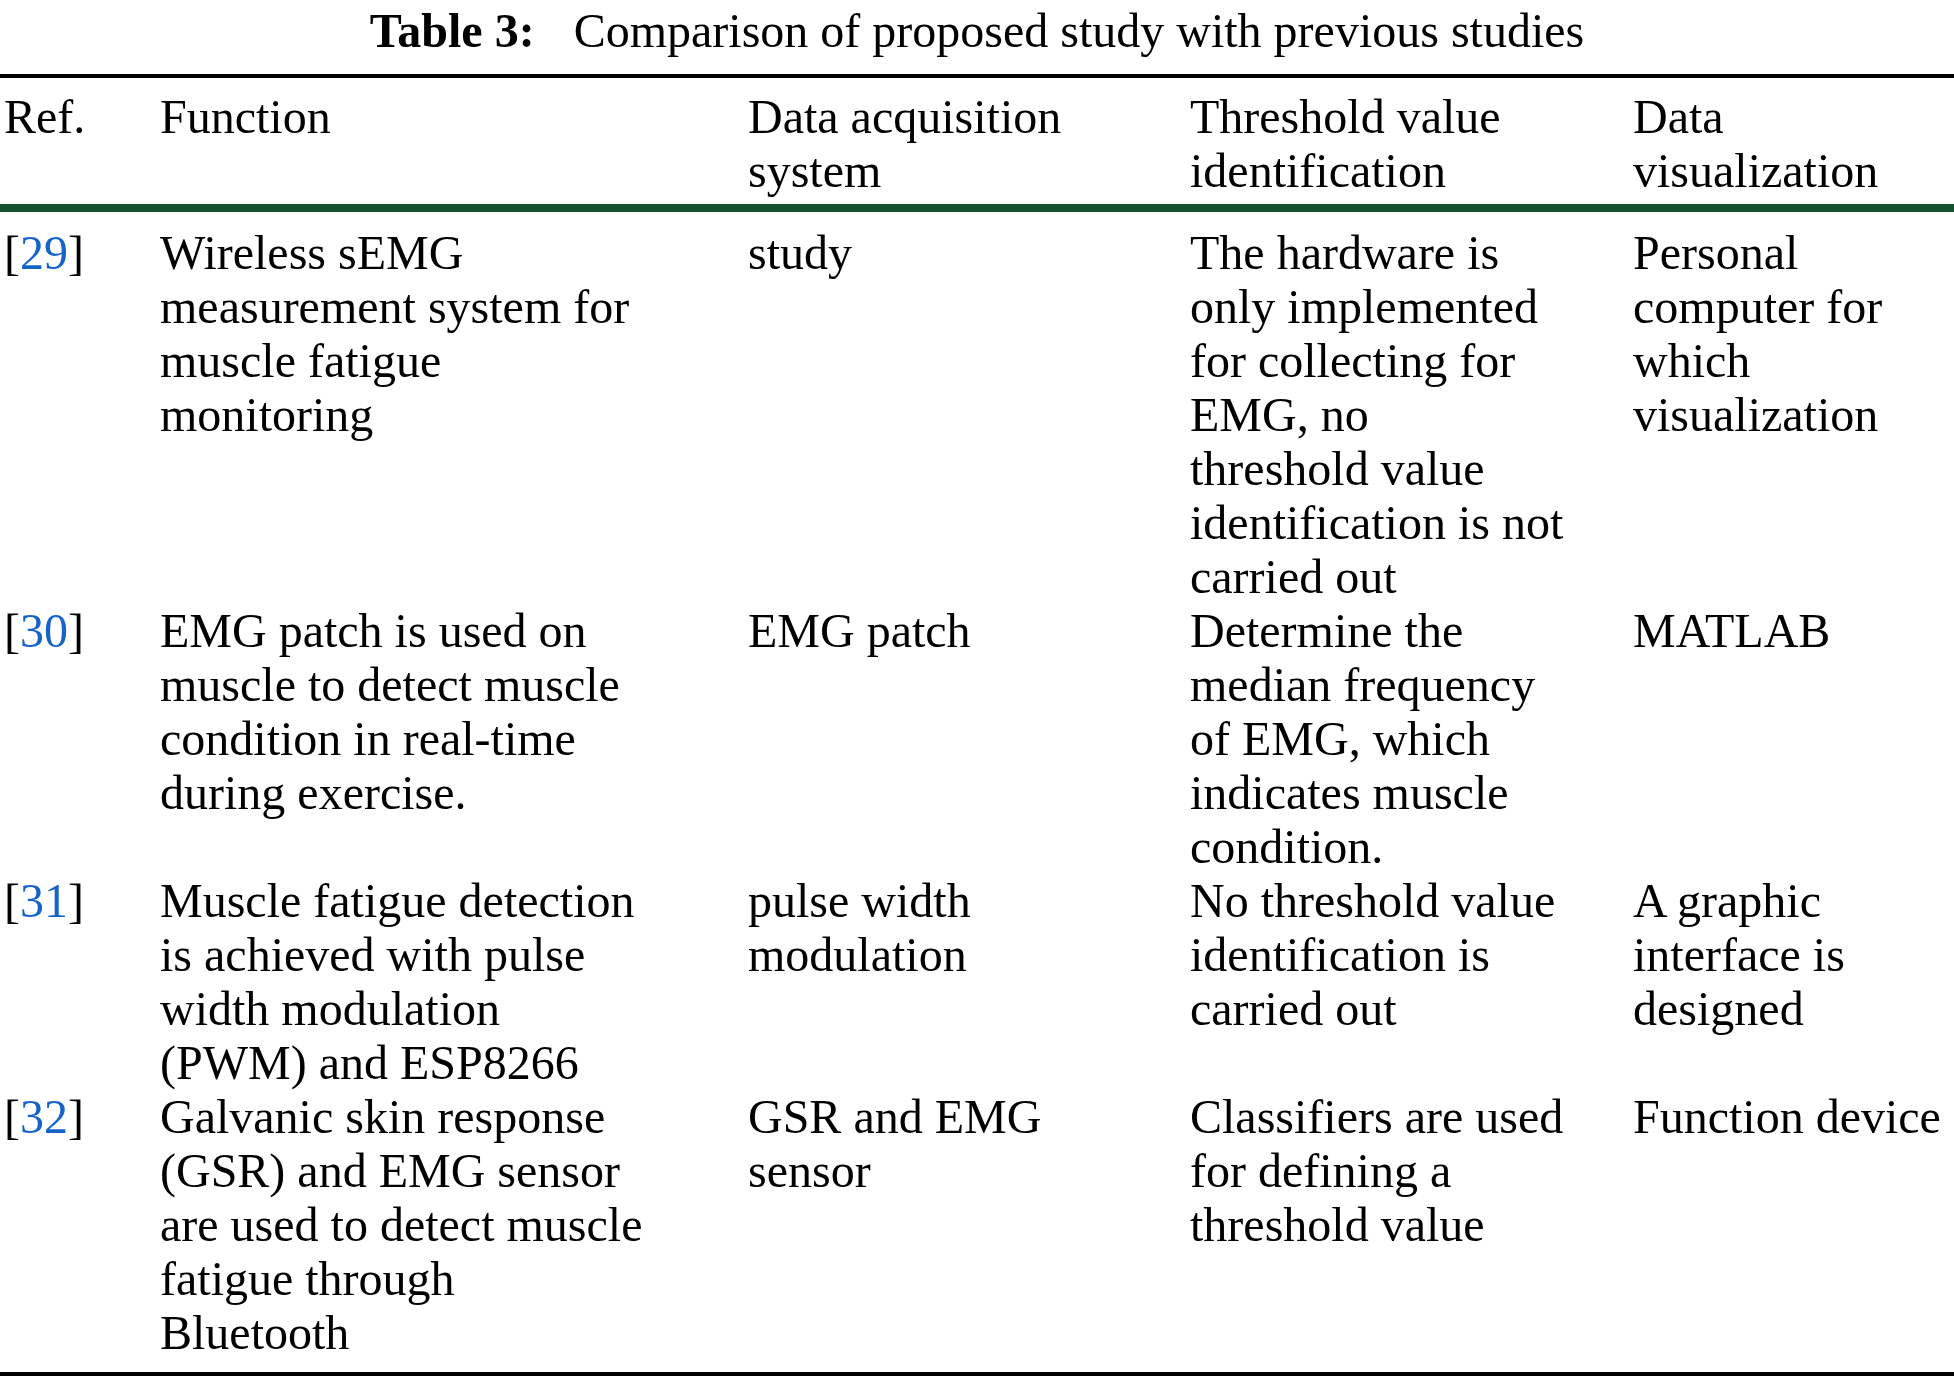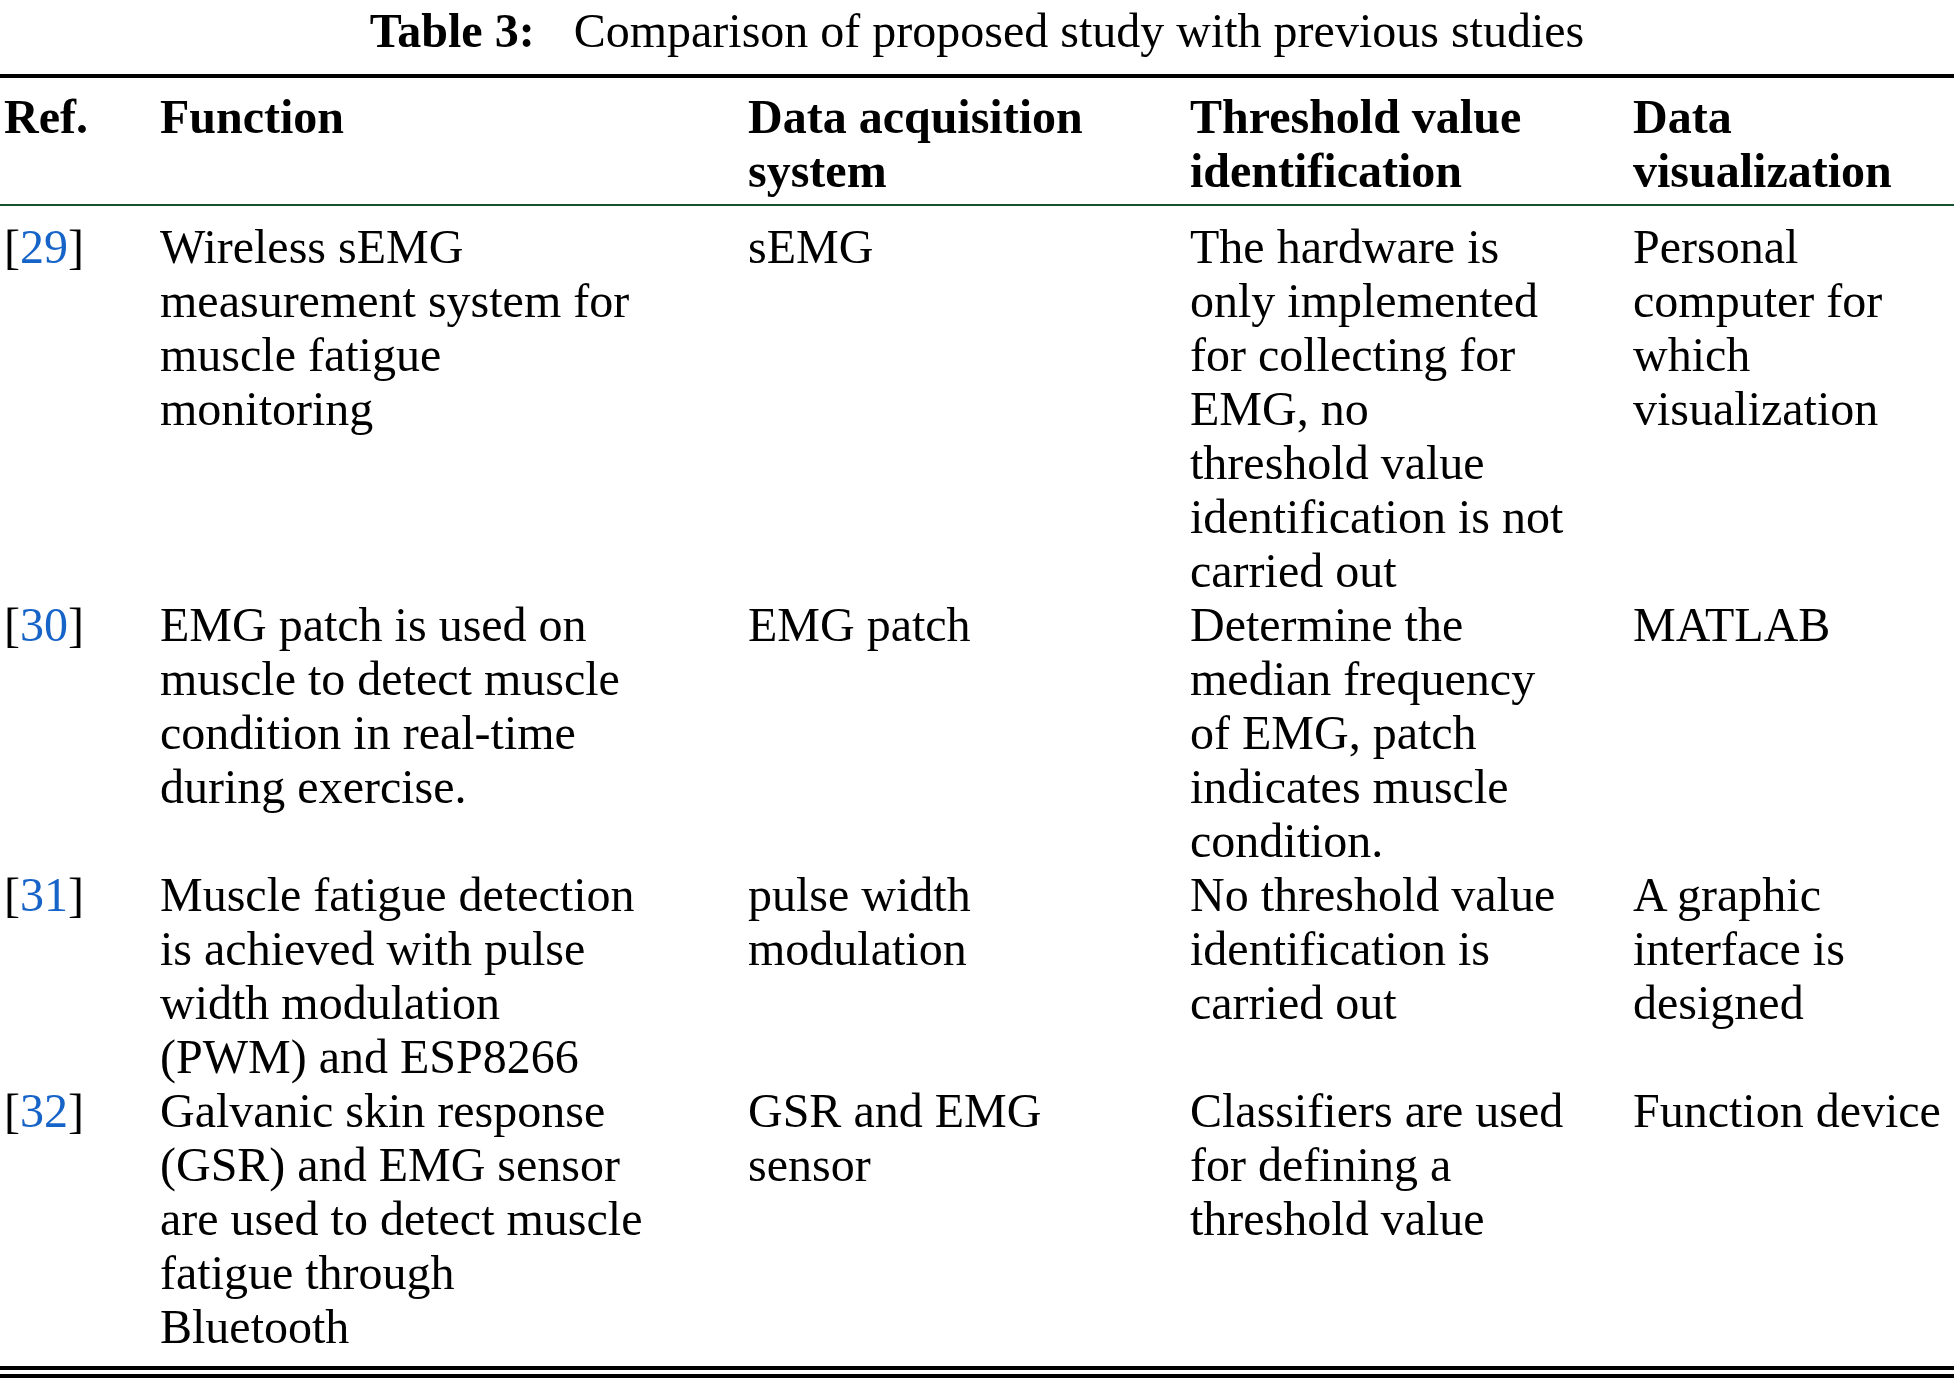--- a/index.html
+++ b/index.html
@@ -40,24 +40,23 @@
   th, td {
     vertical-align: top;
     text-align: left;
     font-weight: normal;
     padding: 0;
     line-height: 54px;
     white-space: pre;
     overflow: visible;
   }
   thead th {
-    border-bottom: 2px solid #14532d;
+    border-bottom: 8px solid #14532d;
     padding-top: 12px;
     padding-bottom: 6px;
-    font-weight: bold;
   }
   tbody tr.first-row td { padding-top: 14px; }
   tbody tr.last-row td {
     border-bottom: 12px double #000000;
     padding-bottom: 12px;
   }
   th.ref-col, td.ref-cell { padding-left: 4px; }
   .refnum {
     color: var(--ref-link, #1764C8);
     text-decoration: none;
@@ -93,21 +92,21 @@
 visualization</th>
     </tr>
   </thead>
   <tbody>
     <tr class="first-row">
       <td class="ref-cell"><span class="bracket">[</span><a class="refnum">29</a><span class="bracket">]</span></td>
       <td>Wireless sEMG
 measurement system for
 muscle fatigue
 monitoring</td>
-      <td>sEMG</td>
+      <td>study</td>
       <td>The hardware is
 only implemented
 for collecting for
 EMG, no
 threshold value
 identification is not
 carried out</td>
       <td>Personal
 computer for
 which
@@ -115,21 +114,21 @@
     </tr>
     <tr>
       <td class="ref-cell"><span class="bracket">[</span><a class="refnum">30</a><span class="bracket">]</span></td>
       <td>EMG patch is used on
 muscle to detect muscle
 condition in real-time
 during exercise.</td>
       <td>EMG patch</td>
       <td>Determine the
 median frequency
-of EMG, patch
+of EMG, which
 indicates muscle
 condition.</td>
       <td>MATLAB</td>
     </tr>
     <tr>
       <td class="ref-cell"><span class="bracket">[</span><a class="refnum">31</a><span class="bracket">]</span></td>
       <td>Muscle fatigue detection
 is achieved with pulse
 width modulation
 (PWM) and ESP8266</td>

